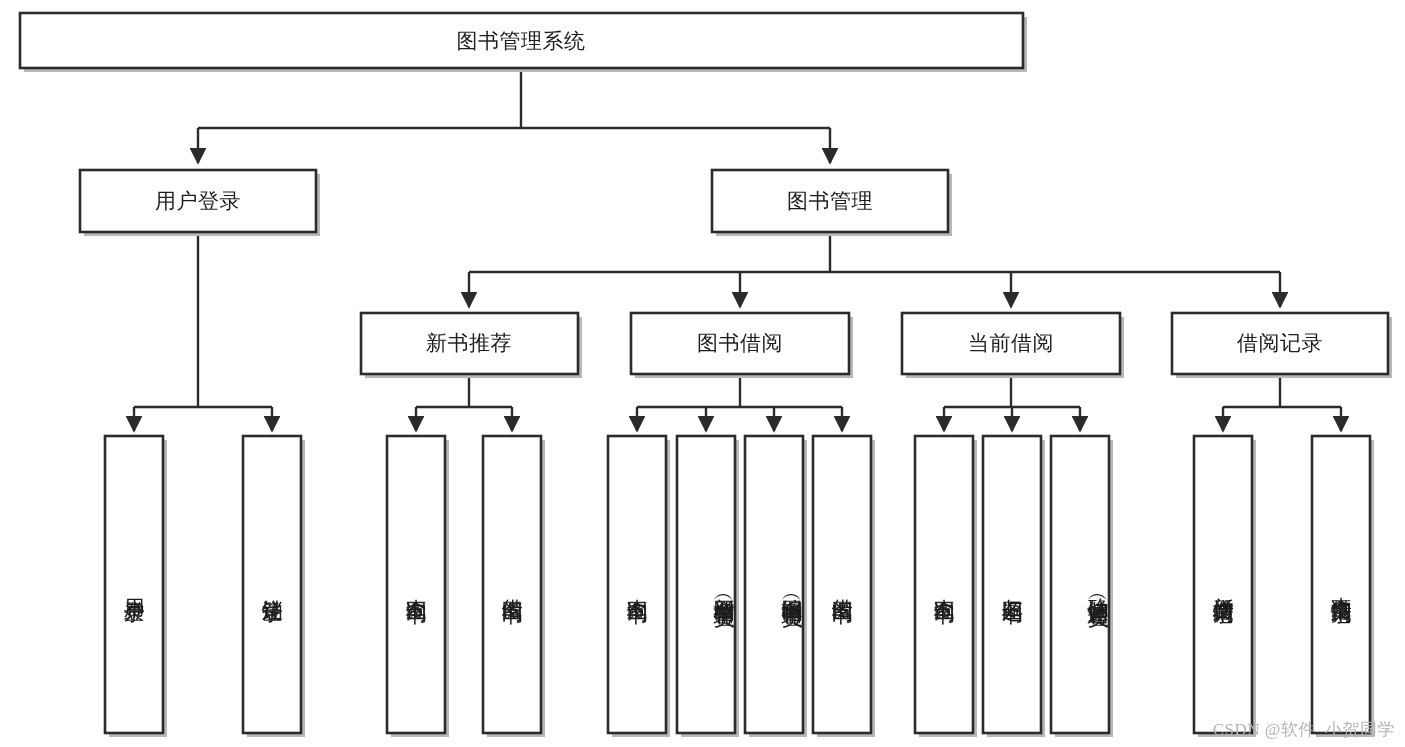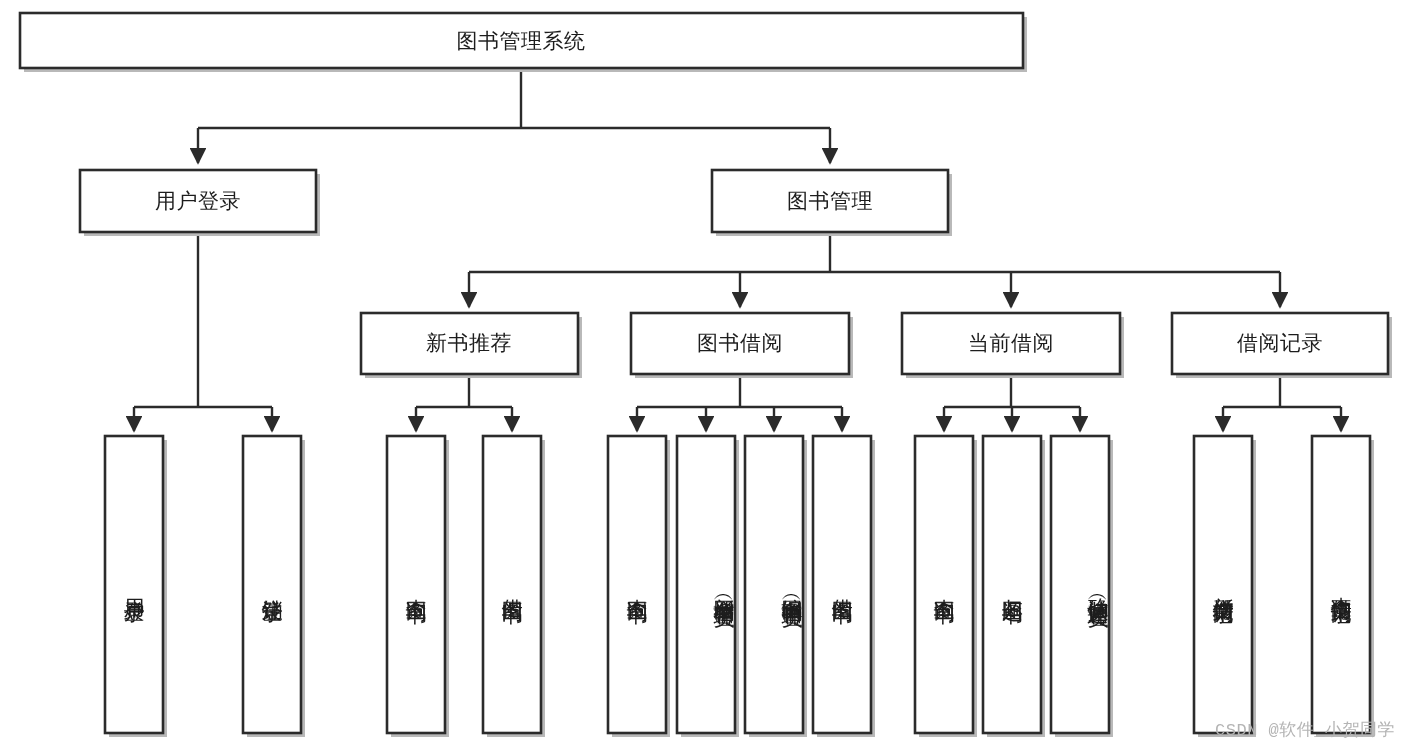--- a/index.html
+++ b/index.html
@@ -64,21 +64,21 @@
     justify-content: center;
     pointer-events: none;
   }
   .leaf-label.centered {
     align-items: center;
   }
   .watermark {
     position: absolute;
     right: 10px;
     bottom: 6px;
-    font-family: Liberation Mono, monospace;
+    font-family: Liberation Serif, serif;
     font-size: 17px;
     color: #b4b4b4;
     letter-spacing: 0.5px;
     user-select: none;
   }
 </style>
 </head>
 <body>
 
 <div id="diagram-root">

